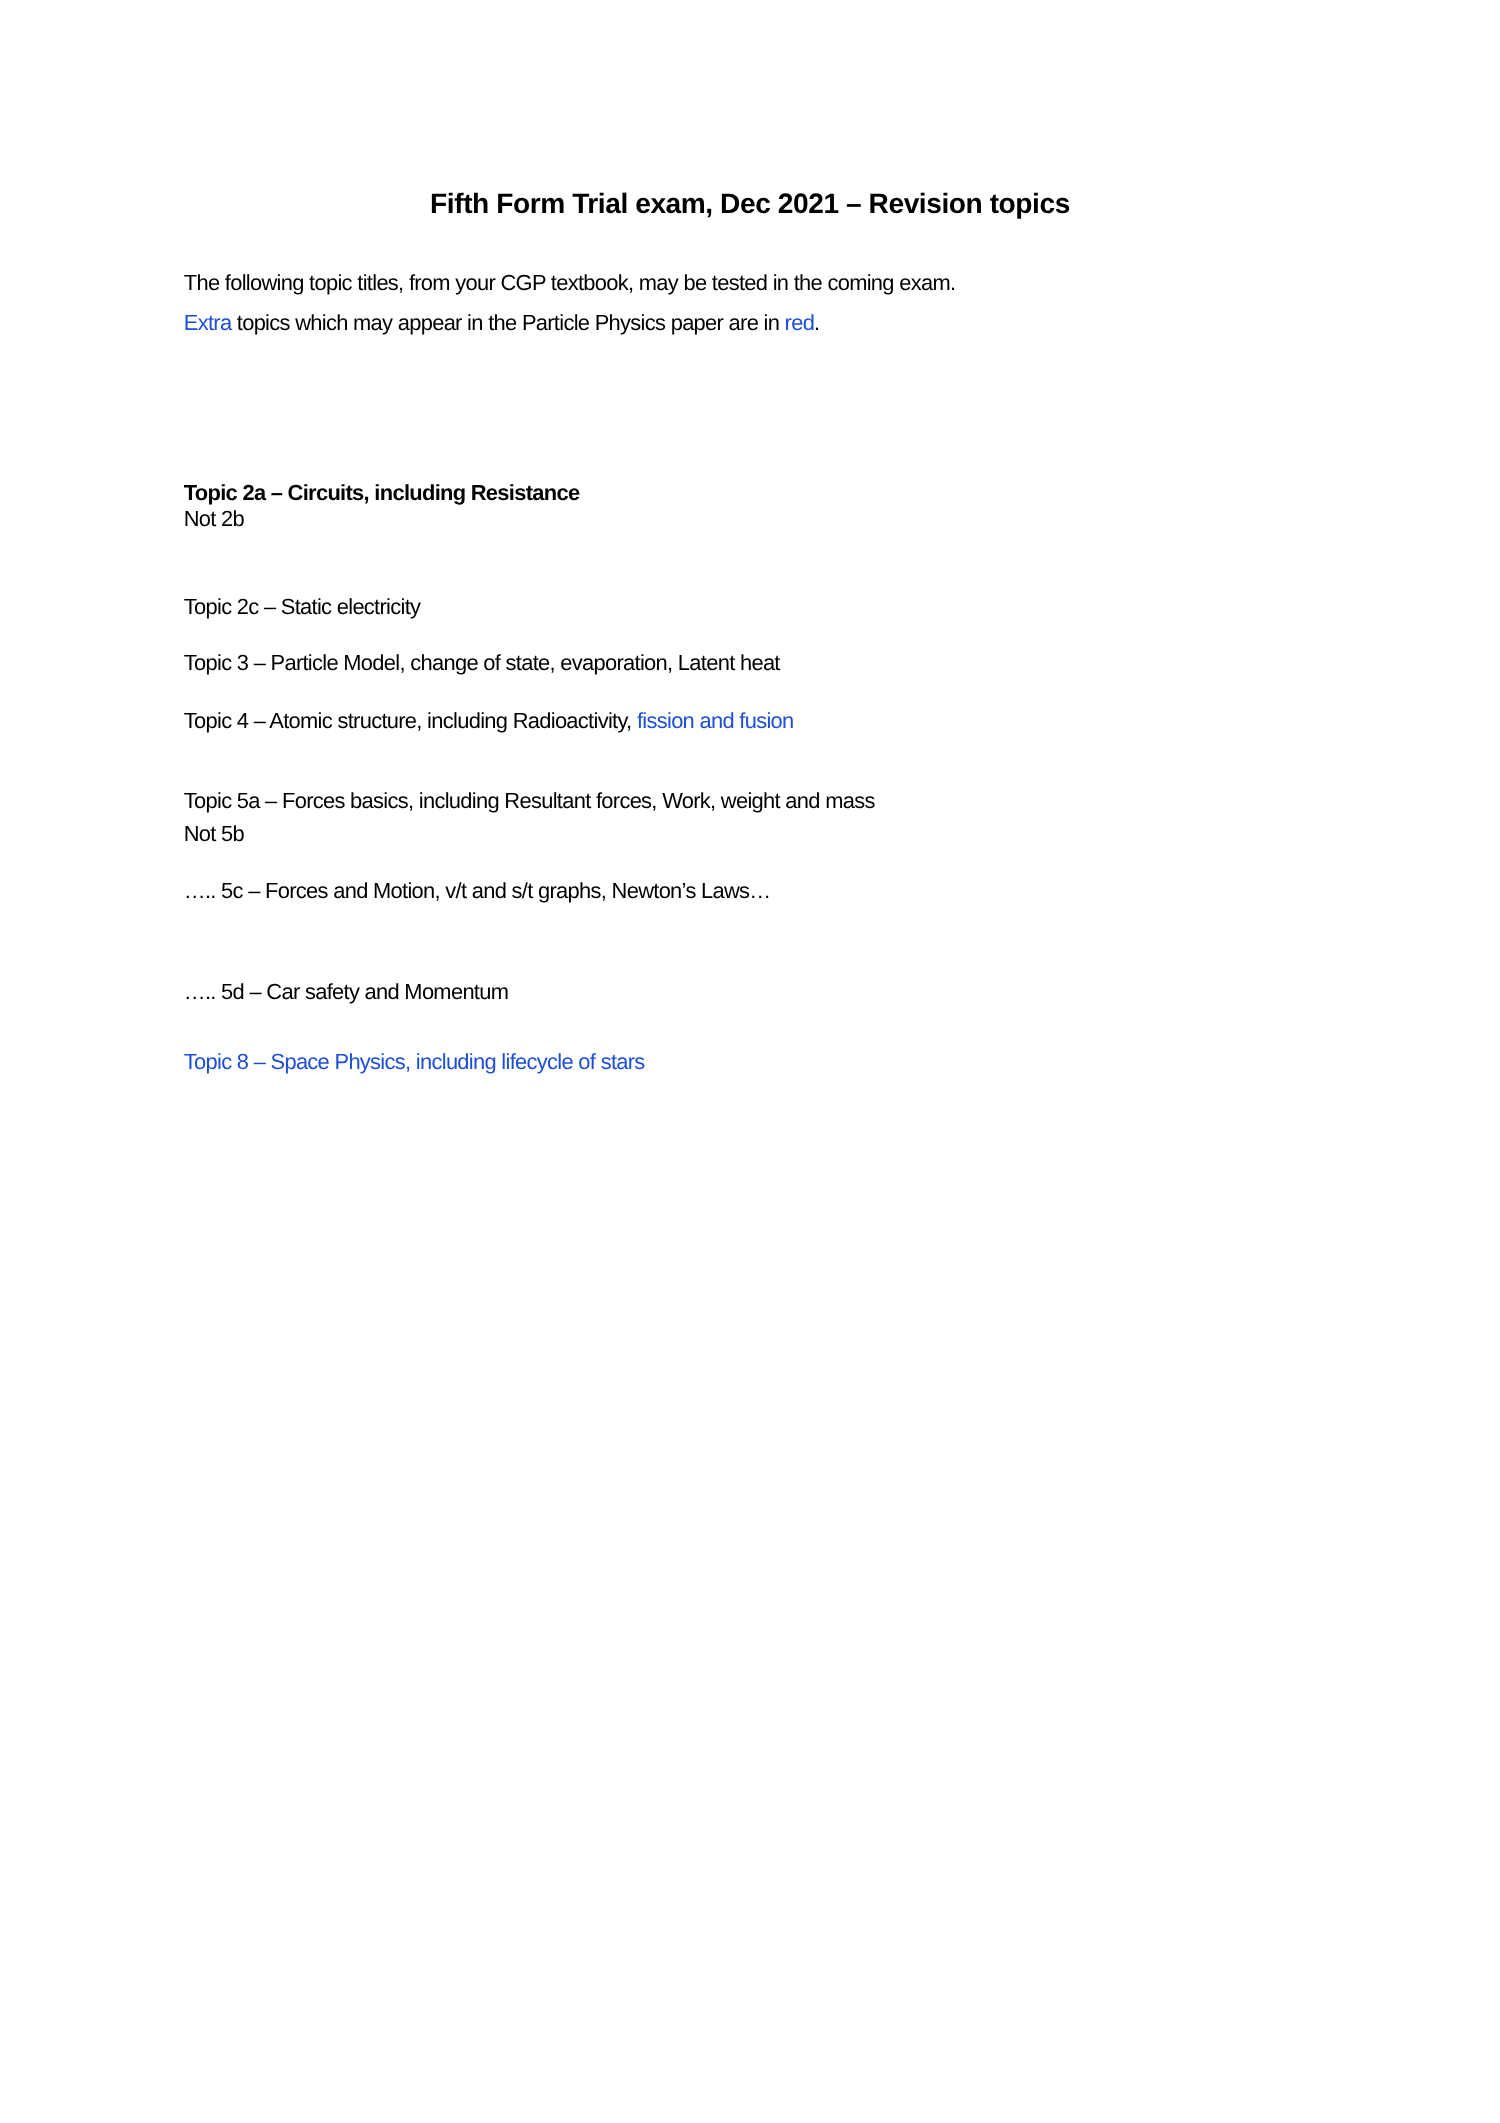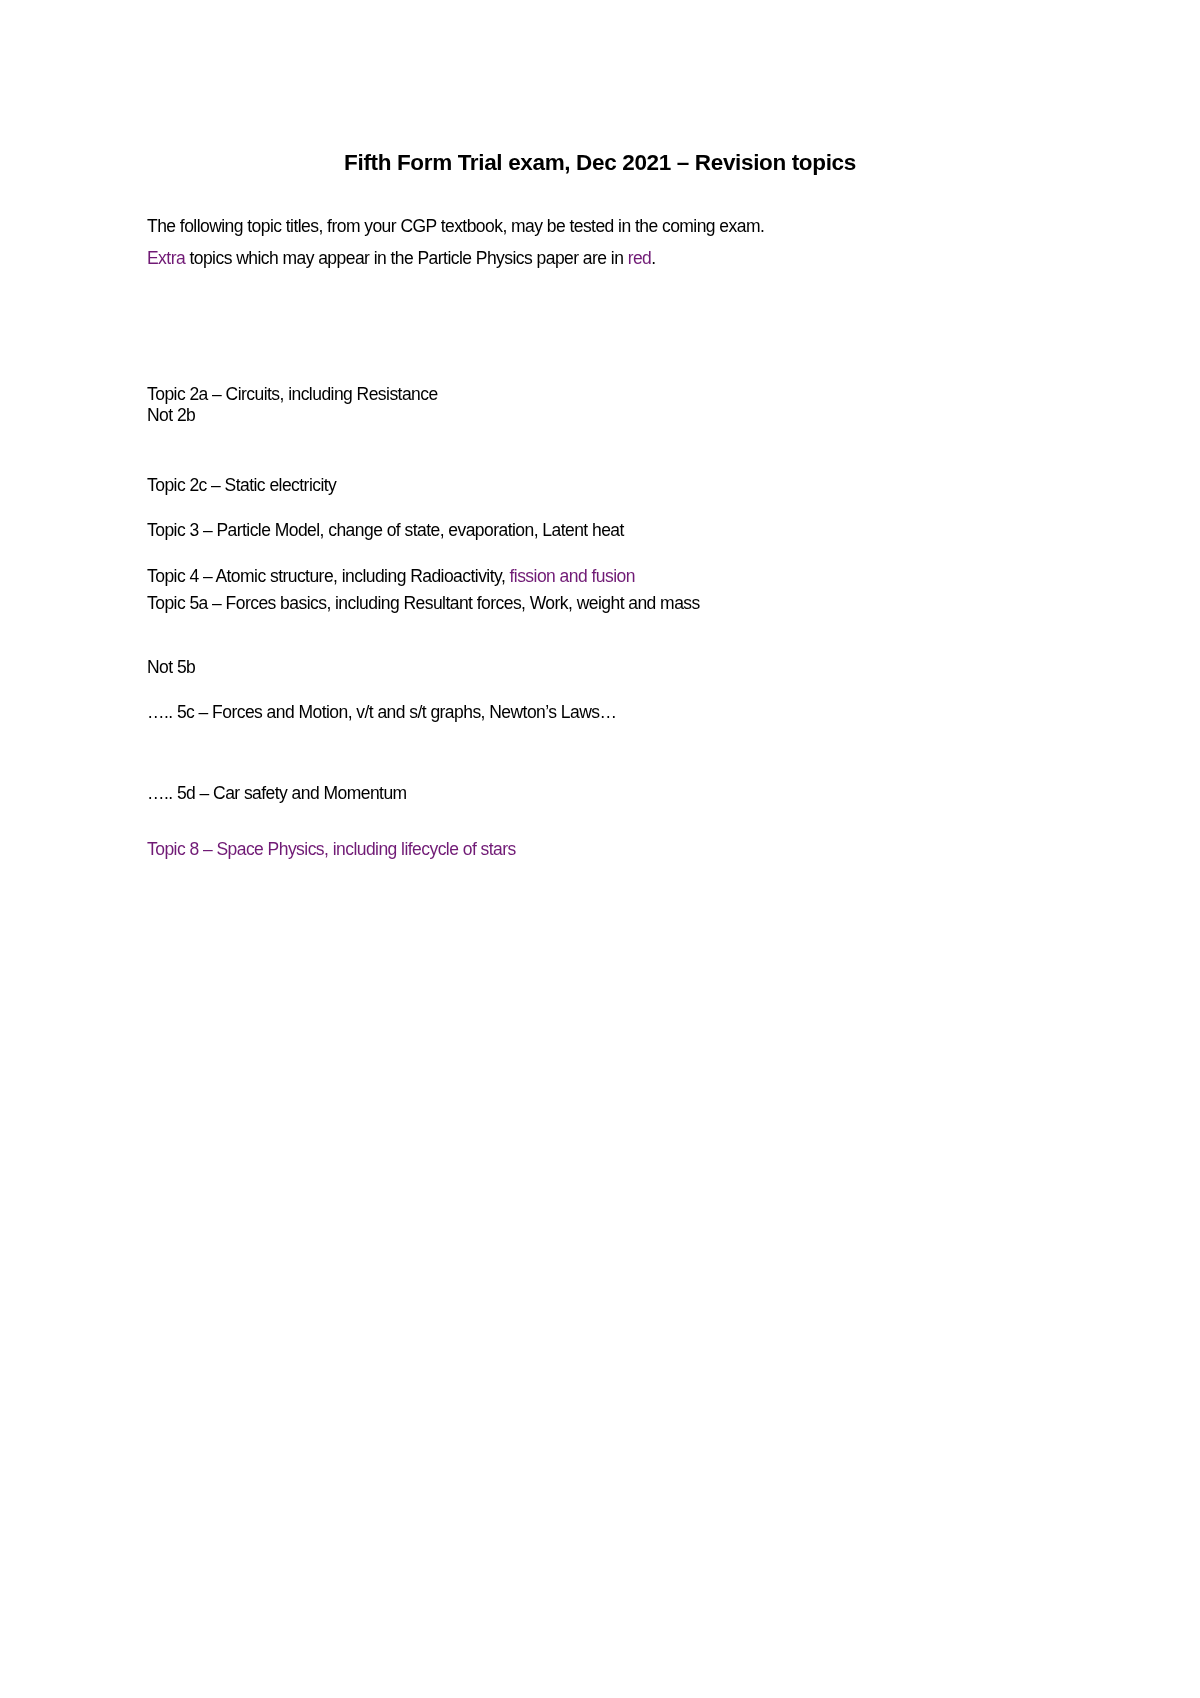--- a/index.html
+++ b/index.html
@@ -37,46 +37,46 @@
     }
     .line {
       position: absolute;
       left: 147px;
       font-size: 17.5px;
       letter-spacing: -0.55px;
       line-height: 22px;
       white-space: nowrap;
       margin: 0;
     }
-    .red { color: #701a75; }
+    .red { color: #1d4ed8; }
     .ul { text-decoration: underline; text-underline-offset: 2px; }
   </style>
 </head>
 <body>
 
 <div class="page">
 
   <h1 class="title">Fifth Form Trial exam, Dec 2021 – Revision topics</h1>
 
   <p class="line" style="top:215px;">The following topic titles, from your CGP textbook, may be tested in the coming exam.</p>
 
   <p class="line" style="top:247px;"><span class="red">Extra</span><span> topics which may appear in the Particle Physics paper are in </span><span class="red">red</span><span>.</span></p>
 
 
-  <p class="line" style="top:383px;">Topic 2a – Circuits, including Resistance</p>
+  <p class="line" style="top:383px;font-weight:bold;">Topic 2a – Circuits, including Resistance</p>
 
   <p class="line" style="top:404px;">Not 2b</p>
 
   <p class="line" style="top:474px;">Topic 2c – Static electricity</p>
 
   <p class="line" style="top:519px;">Topic 3 – Particle Model, change of state, evaporation, Latent heat</p>
 
   <p class="line" style="top:565px;"><span>Topic 4 – Atomic structure, including Radioactivity, </span><span class="red">fission and fusion</span></p>
 
-  <p class="line" style="top:592px;text-align:right;">Topic 5a – Forces basics, including Resultant forces, Work, weight and mass</p>
+  <p class="line" style="top:629px;text-align:right;">Topic 5a – Forces basics, including Resultant forces, Work, weight and mass</p>
 
   <p class="line" style="top:656px;">Not 5b</p>
 
   <p class="line" style="top:701px;">….. 5c – Forces and Motion, v/t and s/t graphs, Newton’s Laws…</p>
 
   <p class="line" style="top:747px;margin-top:35px;">….. 5d – Car safety and Momentum</p>
 
 
   <p class="line red" style="top:838px;">Topic 8 – Space Physics, including lifecycle of stars</p>
 

